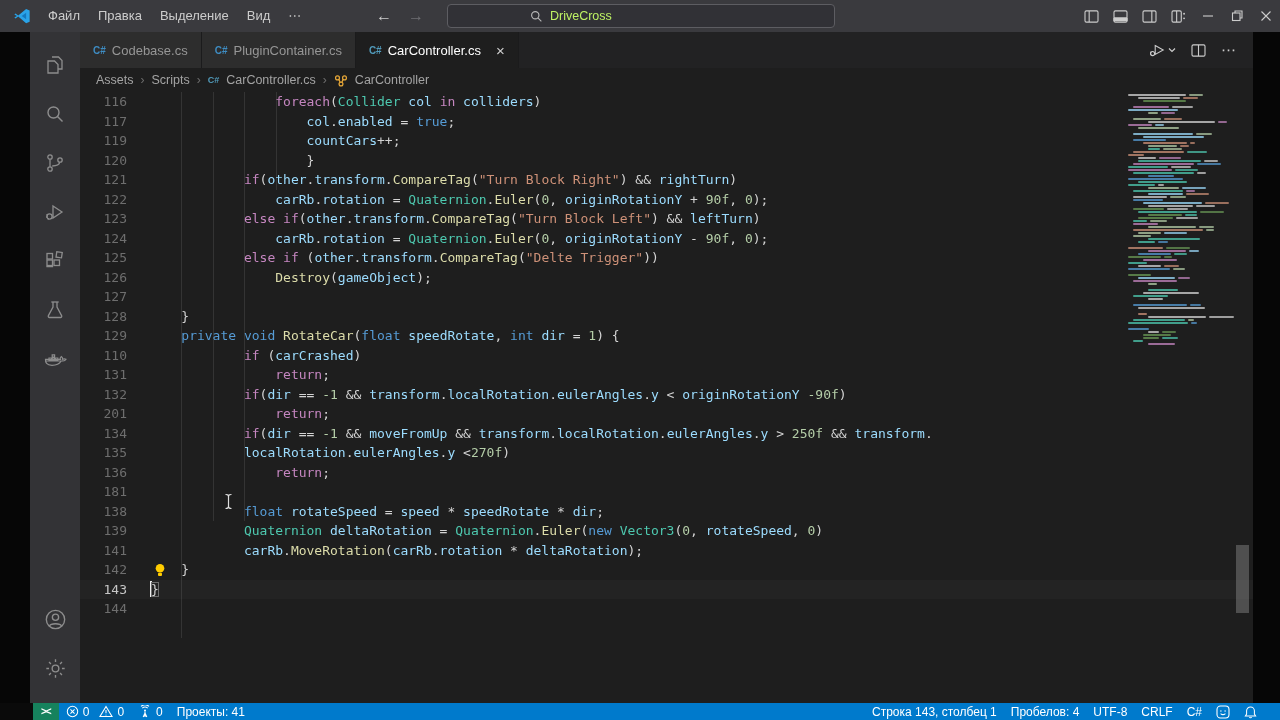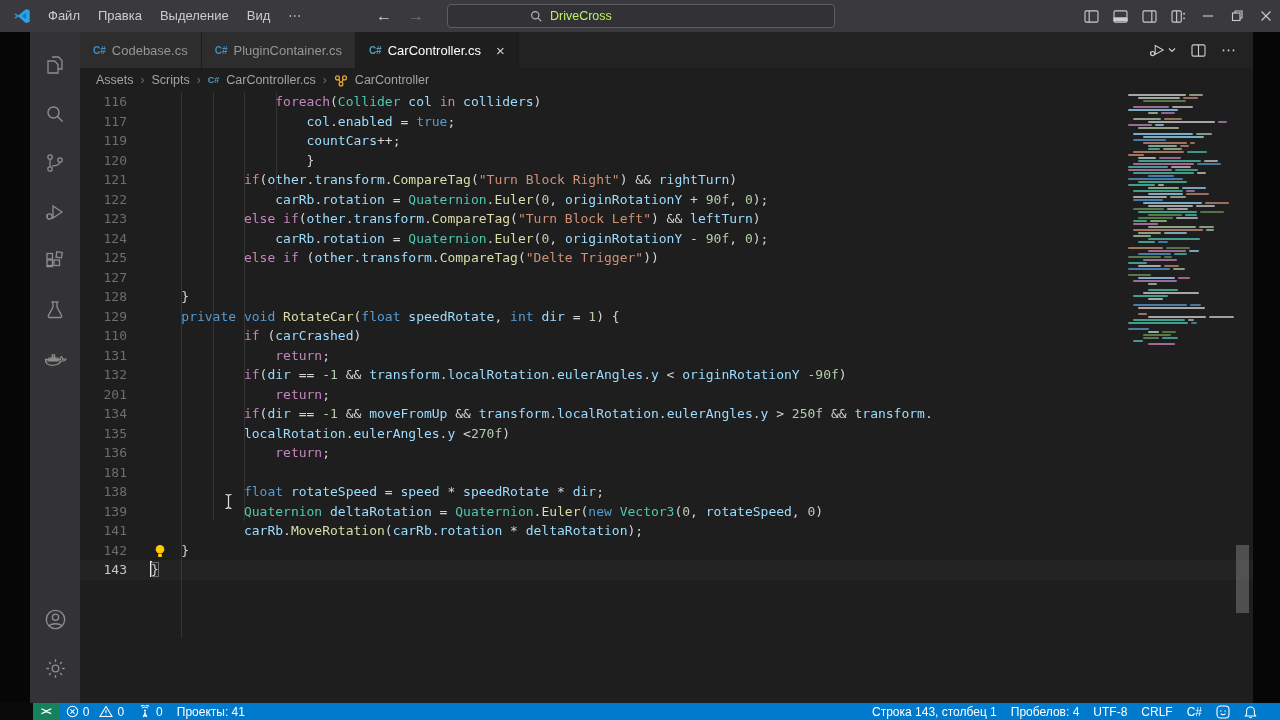--- a/index.html
+++ b/index.html
@@ -278,39 +278,41 @@
     <div class="code-lines">
         <div class="row"><span class="ln">116</span><span class="code"><span style="color: rgb(212, 212, 212);">                </span><span style="color: rgb(197, 134, 192);">foreach</span><span style="color: rgb(212, 212, 212);">(</span><span style="color: rgb(78, 201, 176);">Collider</span><span style="color: rgb(212, 212, 212);"> </span><span style="color: rgb(156, 220, 254);">col</span><span style="color: rgb(212, 212, 212);"> </span><span style="color: rgb(197, 134, 192);">in</span><span style="color: rgb(212, 212, 212);"> </span><span style="color: rgb(156, 220, 254);">colliders</span><span style="color: rgb(212, 212, 212);">)</span></span></div>
         <div class="row"><span class="ln">117</span><span class="code"><span style="color: rgb(212, 212, 212);">                    </span><span style="color: rgb(156, 220, 254);">col</span><span style="color: rgb(212, 212, 212);">.</span><span style="color: rgb(156, 220, 254);">enabled</span><span style="color: rgb(212, 212, 212);"> = </span><span style="color: rgb(86, 156, 214);">true</span><span style="color: rgb(212, 212, 212);">;</span></span></div>
         <div class="row"><span class="ln">119</span><span class="code"><span style="color: rgb(212, 212, 212);">                    </span><span style="color: rgb(156, 220, 254);">countCars</span><span style="color: rgb(212, 212, 212);">++;</span></span></div>
         <div class="row"><span class="ln">120</span><span class="code"><span style="color: rgb(212, 212, 212);">                    }</span></span></div>
         <div class="row"><span class="ln">121</span><span class="code"><span style="color: rgb(212, 212, 212);">            </span><span style="color: rgb(197, 134, 192);">if</span><span style="color: rgb(212, 212, 212);">(</span><span style="color: rgb(156, 220, 254);">other</span><span style="color: rgb(212, 212, 212);">.</span><span style="color: rgb(156, 220, 254);">transform</span><span style="color: rgb(212, 212, 212);">.</span><span style="color: rgb(220, 220, 170);">CompareTag</span><span style="color: rgb(212, 212, 212);">(</span><span style="color: rgb(206, 145, 120);">"Turn Block Right"</span><span style="color: rgb(212, 212, 212);">) &amp;&amp; </span><span style="color: rgb(156, 220, 254);">rightTurn</span><span style="color: rgb(212, 212, 212);">)</span></span></div>
         <div class="row"><span class="ln">122</span><span class="code"><span style="color: rgb(212, 212, 212);">                </span><span style="color: rgb(156, 220, 254);">carRb</span><span style="color: rgb(212, 212, 212);">.</span><span style="color: rgb(156, 220, 254);">rotation</span><span style="color: rgb(212, 212, 212);"> = </span><span style="color: rgb(78, 201, 176);">Quaternion</span><span style="color: rgb(212, 212, 212);">.</span><span style="color: rgb(220, 220, 170);">Euler</span><span style="color: rgb(212, 212, 212);">(</span><span style="color: rgb(181, 206, 168);">0</span><span style="color: rgb(212, 212, 212);">, </span><span style="color: rgb(156, 220, 254);">originRotationY</span><span style="color: rgb(212, 212, 212);"> + </span><span style="color: rgb(181, 206, 168);">90f</span><span style="color: rgb(212, 212, 212);">, </span><span style="color: rgb(181, 206, 168);">0</span><span style="color: rgb(212, 212, 212);">);</span></span></div>
         <div class="row"><span class="ln">123</span><span class="code"><span style="color: rgb(212, 212, 212);">            </span><span style="color: rgb(197, 134, 192);">else</span><span style="color: rgb(212, 212, 212);"> </span><span style="color: rgb(197, 134, 192);">if</span><span style="color: rgb(212, 212, 212);">(</span><span style="color: rgb(156, 220, 254);">other</span><span style="color: rgb(212, 212, 212);">.</span><span style="color: rgb(156, 220, 254);">transform</span><span style="color: rgb(212, 212, 212);">.</span><span style="color: rgb(220, 220, 170);">CompareTag</span><span style="color: rgb(212, 212, 212);">(</span><span style="color: rgb(206, 145, 120);">"Turn Block Left"</span><span style="color: rgb(212, 212, 212);">) &amp;&amp; </span><span style="color: rgb(156, 220, 254);">leftTurn</span><span style="color: rgb(212, 212, 212);">)</span></span></div>
         <div class="row"><span class="ln">124</span><span class="code"><span style="color: rgb(212, 212, 212);">                </span><span style="color: rgb(156, 220, 254);">carRb</span><span style="color: rgb(212, 212, 212);">.</span><span style="color: rgb(156, 220, 254);">rotation</span><span style="color: rgb(212, 212, 212);"> = </span><span style="color: rgb(78, 201, 176);">Quaternion</span><span style="color: rgb(212, 212, 212);">.</span><span style="color: rgb(220, 220, 170);">Euler</span><span style="color: rgb(212, 212, 212);">(</span><span style="color: rgb(181, 206, 168);">0</span><span style="color: rgb(212, 212, 212);">, </span><span style="color: rgb(156, 220, 254);">originRotationY</span><span style="color: rgb(212, 212, 212);"> - </span><span style="color: rgb(181, 206, 168);">90f</span><span style="color: rgb(212, 212, 212);">, </span><span style="color: rgb(181, 206, 168);">0</span><span style="color: rgb(212, 212, 212);">);</span></span></div>
         <div class="row"><span class="ln">125</span><span class="code"><span style="color: rgb(212, 212, 212);">            </span><span style="color: rgb(197, 134, 192);">else</span><span style="color: rgb(212, 212, 212);"> </span><span style="color: rgb(197, 134, 192);">if</span><span style="color: rgb(212, 212, 212);"> (</span><span style="color: rgb(156, 220, 254);">other</span><span style="color: rgb(212, 212, 212);">.</span><span style="color: rgb(156, 220, 254);">transform</span><span style="color: rgb(212, 212, 212);">.</span><span style="color: rgb(220, 220, 170);">CompareTag</span><span style="color: rgb(212, 212, 212);">(</span><span style="color: rgb(206, 145, 120);">"Delte Trigger"</span><span style="color: rgb(212, 212, 212);">))</span></span></div>
+        <div class="row"><span class="ln">126</span><span class="code"><span style="color: rgb(212, 212, 212);">                </span><span style="color: rgb(220, 220, 170);">Destroy</span><span style="color: rgb(212, 212, 212);">(</span><span style="color: rgb(156, 220, 254);">gameObject</span><span style="color: rgb(212, 212, 212);">);</span></span></div>
         <div class="row"><span class="ln">127</span><span class="code"></span></div>
         <div class="row"><span class="ln">128</span><span class="code"><span style="color: rgb(212, 212, 212);">    }</span></span></div>
         <div class="row"><span class="ln">129</span><span class="code"><span style="color: rgb(212, 212, 212);">    </span><span style="color: rgb(86, 156, 214);">private</span><span style="color: rgb(212, 212, 212);"> </span><span style="color: rgb(86, 156, 214);">void</span><span style="color: rgb(212, 212, 212);"> </span><span style="color: rgb(220, 220, 170);">RotateCar</span><span style="color: rgb(212, 212, 212);">(</span><span style="color: rgb(86, 156, 214);">float</span><span style="color: rgb(212, 212, 212);"> </span><span style="color: rgb(156, 220, 254);">speedRotate</span><span style="color: rgb(212, 212, 212);">, </span><span style="color: rgb(86, 156, 214);">int</span><span style="color: rgb(212, 212, 212);"> </span><span style="color: rgb(156, 220, 254);">dir</span><span style="color: rgb(212, 212, 212);"> = </span><span style="color: rgb(181, 206, 168);">1</span><span style="color: rgb(212, 212, 212);">) {</span></span></div>
         <div class="row"><span class="ln">110</span><span class="code"><span style="color: rgb(212, 212, 212);">            </span><span style="color: rgb(197, 134, 192);">if</span><span style="color: rgb(212, 212, 212);"> (</span><span style="color: rgb(156, 220, 254);">carCrashed</span><span style="color: rgb(212, 212, 212);">)</span></span></div>
         <div class="row"><span class="ln">131</span><span class="code"><span style="color: rgb(212, 212, 212);">                </span><span style="color: rgb(197, 134, 192);">return</span><span style="color: rgb(212, 212, 212);">;</span></span></div>
         <div class="row"><span class="ln">132</span><span class="code"><span style="color: rgb(212, 212, 212);">            </span><span style="color: rgb(197, 134, 192);">if</span><span style="color: rgb(212, 212, 212);">(</span><span style="color: rgb(156, 220, 254);">dir</span><span style="color: rgb(212, 212, 212);"> == </span><span style="color: rgb(181, 206, 168);">-1</span><span style="color: rgb(212, 212, 212);"> &amp;&amp; </span><span style="color: rgb(156, 220, 254);">transform</span><span style="color: rgb(212, 212, 212);">.</span><span style="color: rgb(156, 220, 254);">localRotation</span><span style="color: rgb(212, 212, 212);">.</span><span style="color: rgb(156, 220, 254);">eulerAngles</span><span style="color: rgb(212, 212, 212);">.</span><span style="color: rgb(156, 220, 254);">y</span><span style="color: rgb(212, 212, 212);"> &lt; </span><span style="color: rgb(156, 220, 254);">originRotationY</span><span style="color: rgb(212, 212, 212);"> </span><span style="color: rgb(181, 206, 168);">-90f</span><span style="color: rgb(212, 212, 212);">)</span></span></div>
         <div class="row"><span class="ln">201</span><span class="code"><span style="color: rgb(212, 212, 212);">                </span><span style="color: rgb(197, 134, 192);">return</span><span style="color: rgb(212, 212, 212);">;</span></span></div>
         <div class="row"><span class="ln">134</span><span class="code"><span style="color: rgb(212, 212, 212);">            </span><span style="color: rgb(197, 134, 192);">if</span><span style="color: rgb(212, 212, 212);">(</span><span style="color: rgb(156, 220, 254);">dir</span><span style="color: rgb(212, 212, 212);"> == </span><span style="color: rgb(181, 206, 168);">-1</span><span style="color: rgb(212, 212, 212);"> &amp;&amp; </span><span style="color: rgb(156, 220, 254);">moveFromUp</span><span style="color: rgb(212, 212, 212);"> &amp;&amp; </span><span style="color: rgb(156, 220, 254);">transform</span><span style="color: rgb(212, 212, 212);">.</span><span style="color: rgb(156, 220, 254);">localRotation</span><span style="color: rgb(212, 212, 212);">.</span><span style="color: rgb(156, 220, 254);">eulerAngles</span><span style="color: rgb(212, 212, 212);">.</span><span style="color: rgb(156, 220, 254);">y</span><span style="color: rgb(212, 212, 212);"> &gt; </span><span style="color: rgb(181, 206, 168);">250f</span><span style="color: rgb(212, 212, 212);"> &amp;&amp; </span><span style="color: rgb(156, 220, 254);">transform</span><span style="color: rgb(212, 212, 212);">.</span></span></div>
         <div class="row"><span class="ln">135</span><span class="code"><span style="color: rgb(212, 212, 212);">            </span><span style="color: rgb(156, 220, 254);">localRotation</span><span style="color: rgb(212, 212, 212);">.</span><span style="color: rgb(156, 220, 254);">eulerAngles</span><span style="color: rgb(212, 212, 212);">.</span><span style="color: rgb(156, 220, 254);">y</span><span style="color: rgb(212, 212, 212);"> &lt;</span><span style="color: rgb(181, 206, 168);">270f</span><span style="color: rgb(212, 212, 212);">)</span></span></div>
         <div class="row"><span class="ln">136</span><span class="code"><span style="color: rgb(212, 212, 212);">                </span><span style="color: rgb(197, 134, 192);">return</span><span style="color: rgb(212, 212, 212);">;</span></span></div>
         <div class="row"><span class="ln">181</span><span class="code"></span></div>
         <div class="row"><span class="ln">138</span><span class="code"><span style="color: rgb(212, 212, 212);">            </span><span style="color: rgb(86, 156, 214);">float</span><span style="color: rgb(212, 212, 212);"> </span><span style="color: rgb(156, 220, 254);">rotateSpeed</span><span style="color: rgb(212, 212, 212);"> = </span><span style="color: rgb(156, 220, 254);">speed</span><span style="color: rgb(212, 212, 212);"> * </span><span style="color: rgb(156, 220, 254);">speedRotate</span><span style="color: rgb(212, 212, 212);"> * </span><span style="color: rgb(156, 220, 254);">dir</span><span style="color: rgb(212, 212, 212);">;</span></span></div>
         <div class="row"><span class="ln">139</span><span class="code"><span style="color: rgb(212, 212, 212);">            </span><span style="color: rgb(78, 201, 176);">Quaternion</span><span style="color: rgb(212, 212, 212);"> </span><span style="color: rgb(156, 220, 254);">deltaRotation</span><span style="color: rgb(212, 212, 212);"> = </span><span style="color: rgb(78, 201, 176);">Quaternion</span><span style="color: rgb(212, 212, 212);">.</span><span style="color: rgb(220, 220, 170);">Euler</span><span style="color: rgb(212, 212, 212);">(</span><span style="color: rgb(86, 156, 214);">new</span><span style="color: rgb(212, 212, 212);"> </span><span style="color: rgb(78, 201, 176);">Vector3</span><span style="color: rgb(212, 212, 212);">(</span><span style="color: rgb(181, 206, 168);">0</span><span style="color: rgb(212, 212, 212);">, </span><span style="color: rgb(156, 220, 254);">rotateSpeed</span><span style="color: rgb(212, 212, 212);">, </span><span style="color: rgb(181, 206, 168);">0</span><span style="color: rgb(212, 212, 212);">)</span></span></div>
         <div class="row"><span class="ln">141</span><span class="code"><span style="color: rgb(212, 212, 212);">            </span><span style="color: rgb(156, 220, 254);">carRb</span><span style="color: rgb(212, 212, 212);">.</span><span style="color: rgb(220, 220, 170);">MoveRotation</span><span style="color: rgb(212, 212, 212);">(</span><span style="color: rgb(156, 220, 254);">carRb</span><span style="color: rgb(212, 212, 212);">.</span><span style="color: rgb(156, 220, 254);">rotation</span><span style="color: rgb(212, 212, 212);"> * </span><span style="color: rgb(156, 220, 254);">deltaRotation</span><span style="color: rgb(212, 212, 212);">);</span></span></div>
         <div class="row"><span class="ln">142</span><span class="bulb"><svg width="12" height="14" viewBox="0 0 12 14">
               <circle cx="6" cy="5.3" r="4.3" fill="#FFCC00"></circle>
               <rect x="4" y="9.8" width="4" height="3.2" rx="1" fill="#FFCC00"></rect>
             </svg></span><span class="code"><span style="color: rgb(212, 212, 212);">    }</span></span></div>
         <div class="row cur"><span class="ln">143</span><span class="code"><span class="caret"></span><span class="bm" style="color: rgb(212, 212, 212);">}</span></span></div>
+        <div class="row"><span class="ln">144</span><span class="code"></span></div>
       </div>
 
     <span class="ibeam">
       <svg width="9" height="17" viewBox="0 0 9 17" fill="none" stroke="#e0e0e0" stroke-width="1.2">
           <path d="M1.5 1.5c1.5 0 3 .3 3 2v10c0 1.7-1.5 2-3 2M7.5 1.5c-1.5 0-3 .3-3 2v10c0 1.7 1.5 2 3 2"></path>
         </svg>
     </span>
 
     <div class="minimap">
         <div class="mm-row">

